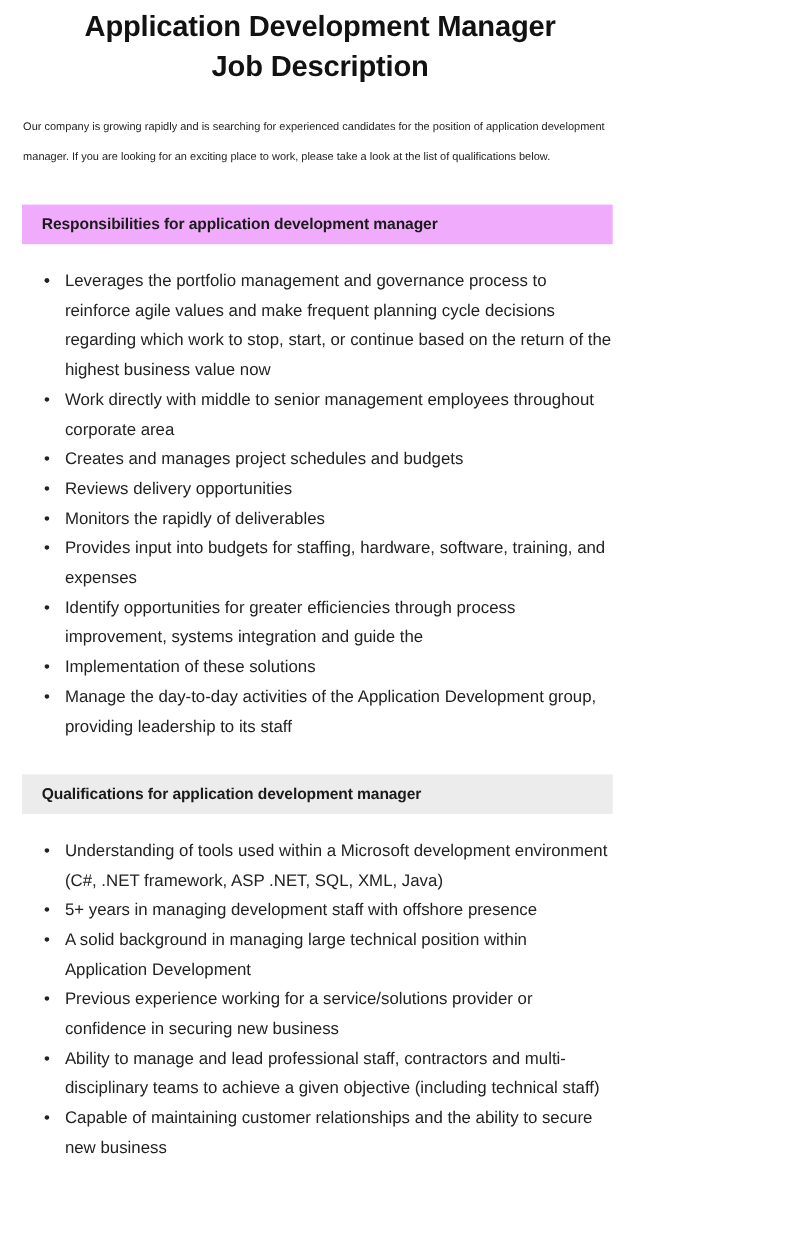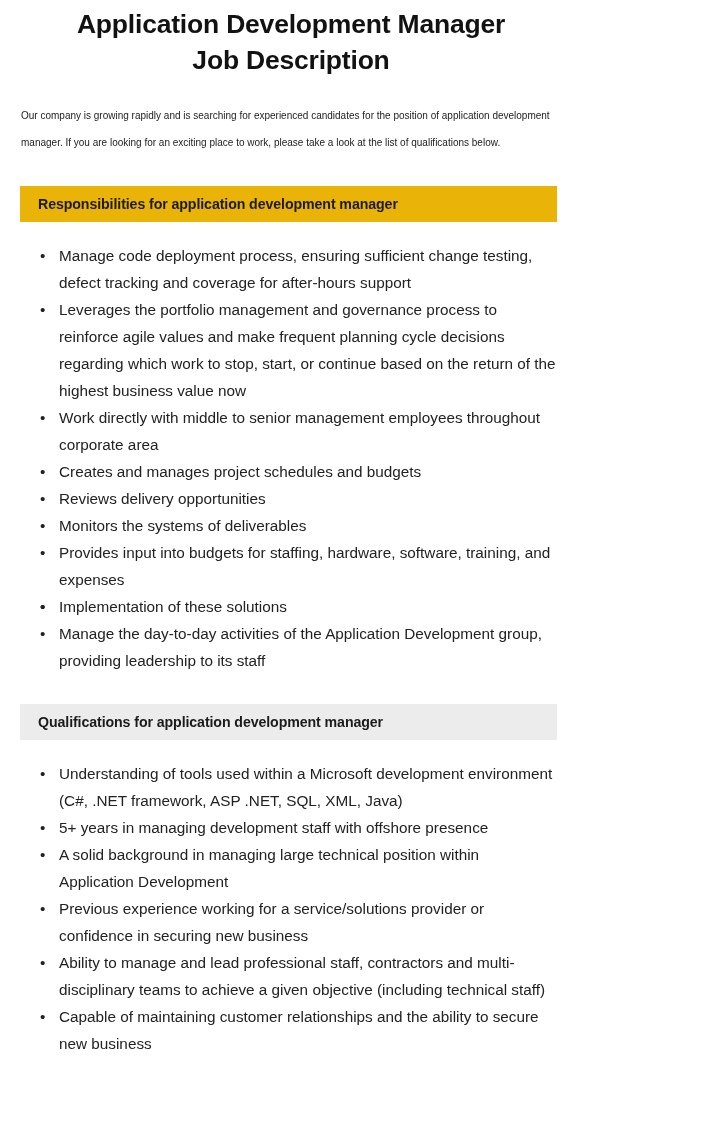--- a/index.html
+++ b/index.html
@@ -94,30 +94,30 @@
 </head>
 <body style="background: rgb(255, 255, 255);">
 
 <div class="page">
 
   <h1 class="doc-title" style="color: rgb(18, 18, 18);">Application Development Manager Job Description</h1>
 
   <p class="intro" style="color: rgb(34, 34, 34);">Our company is growing rapidly and is searching for experienced candidates for the position of application development manager. If you are looking for an exciting place to work, please take a look at the list of qualifications below.</p>
 
   <section class="section responsibilities">
-    <div class="section-header" style="background: #eab308;">Responsibilities for application development manager</div>
+    <div class="section-header" style="background: #f0abfc;">Responsibilities for application development manager</div>
     <ul class="bullet-list">
-        <li class="bullet-item"><span class="bullet-dot">•</span><span>Manage code deployment process, ensuring sufficient change testing, defect tracking and coverage for after-hours support</span></li>
+        <li class="bullet-item"><span class="bullet-dot">•</span></li>
         <li class="bullet-item"><span class="bullet-dot">•</span><span>Leverages the portfolio management and governance process to reinforce agile values and make frequent planning cycle decisions regarding which work to stop, start, or continue based on the return of the highest business value now</span></li>
         <li class="bullet-item"><span class="bullet-dot">•</span><span>Work directly with middle to senior management employees throughout corporate area</span></li>
         <li class="bullet-item"><span class="bullet-dot">•</span><span>Creates and manages project schedules and budgets</span></li>
         <li class="bullet-item"><span class="bullet-dot">•</span><span>Reviews delivery opportunities</span></li>
-        <li class="bullet-item"><span class="bullet-dot">•</span><span>Monitors the systems of deliverables</span></li>
+        <li class="bullet-item"><span class="bullet-dot">•</span><span>Monitors the rapidly of deliverables</span></li>
         <li class="bullet-item"><span class="bullet-dot">•</span><span>Provides input into budgets for staffing, hardware, software, training, and expenses</span></li>
-        <li class="bullet-item"><span class="bullet-dot">•</span></li>
+        <li class="bullet-item"><span class="bullet-dot">•</span><span>Identify opportunities for greater efficiencies through process improvement, systems integration and guide the</span></li>
         <li class="bullet-item"><span class="bullet-dot">•</span><span>Implementation of these solutions</span></li>
         <li class="bullet-item"><span class="bullet-dot">•</span><span>Manage the day-to-day activities of the Application Development group, providing leadership to its staff</span></li>
       </ul>
   </section>
 
   <section class="section qualifications">
     <div class="section-header" style="background: rgb(236, 236, 236);">Qualifications for application development manager</div>
     <ul class="bullet-list">
         <li class="bullet-item"><span class="bullet-dot">•</span><span>Understanding of tools used within a Microsoft development environment (C#, .NET framework, ASP .NET, SQL, XML, Java)</span></li>
         <li class="bullet-item"><span class="bullet-dot">•</span><span>5+ years in managing development staff with offshore presence</span></li>

